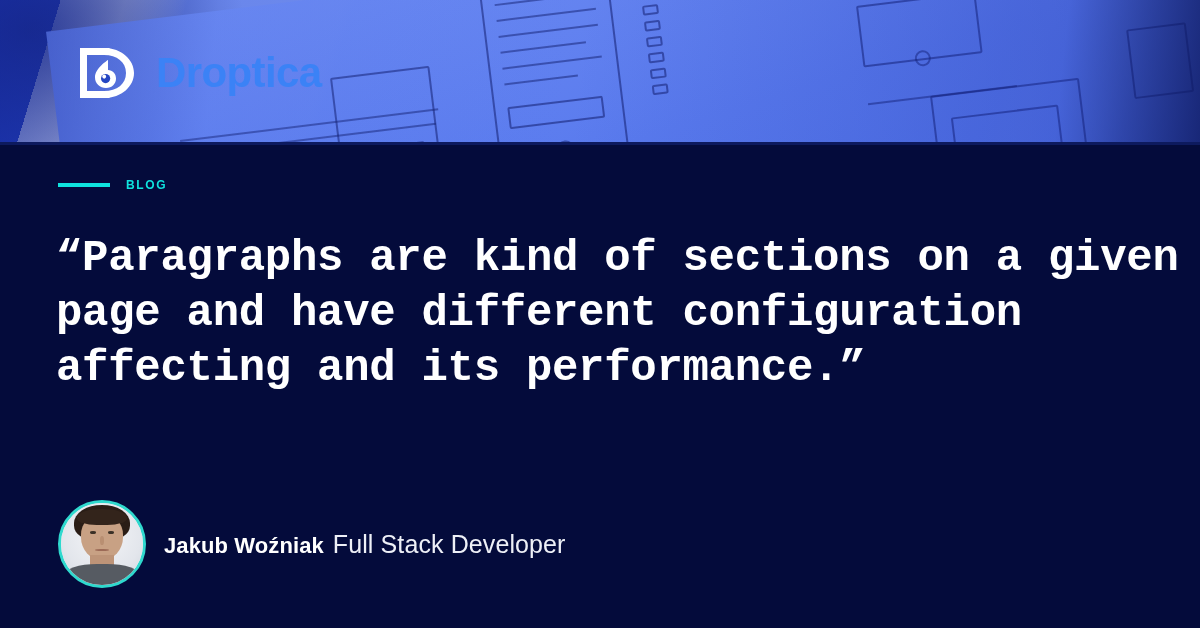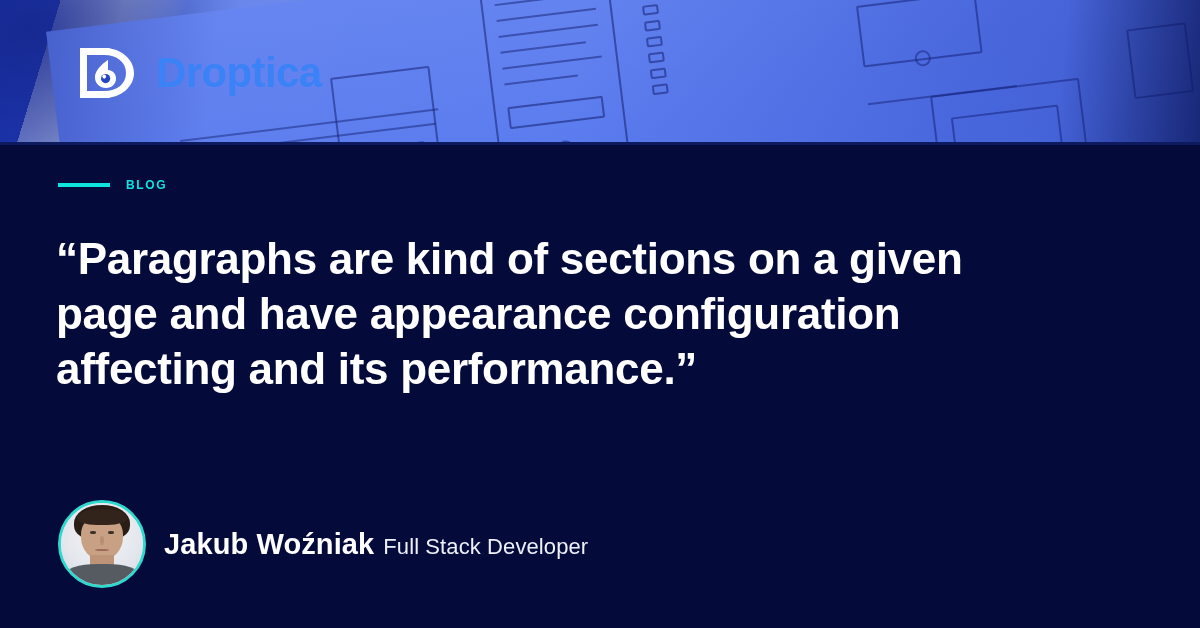--- a/index.html
+++ b/index.html
@@ -96,20 +96,21 @@
 
   
   .quote {
     position:absolute; left:56px; top:231px;
     width:1010px;
     color:#ffffff;
     font-size:44px;
     font-weight:700;
     line-height:55px;
     letter-spacing:-0.3px;
+    font-family:Liberation Mono, monospace;
   }
   .quote-line { display:block; white-space:nowrap; }
 
   
   .author {
     position:absolute; left:58px; top:500px;
     display:flex; align-items:center; gap:18px;
     z-index:5;
   }
   .avatar {
@@ -126,28 +127,28 @@
   .av-fringe { position:absolute; left:20%; top:7%; width:60%; height:20%; border-radius:50% 50% 40% 40%; background:#33241b; }
   .av-eyeL { position:absolute; left:35%; top:34%; width:8%; height:4%; border-radius:50%; background:#3a3026; }
   .av-eyeR { position:absolute; left:57%; top:34%; width:8%; height:4%; border-radius:50%; background:#3a3026; }
   .av-nose { position:absolute; left:47%; top:40%; width:6%; height:11%; border-radius:40%; background:#b98f72; }
   .av-mouth{ position:absolute; left:41%; top:56%; width:18%; height:3%; border-radius:40%; background:#9c6a56; }
   .av-neck { position:absolute; left:35%; top:64%; width:30%; height:16%; background:#bd9478; }
   .av-shirt{ position:absolute; left:4%; top:74%; width:92%; height:30%; border-radius:44% 44% 0 0; background:#565b62; }
 
   .author-name {
     color:#ffffff;
-    font-size:29px;
+    font-size:22px;
     font-weight:700;
     letter-spacing:0.1px;
     white-space:nowrap;
   }
   .author-role {
     color:#eef0f7;
-    font-size:22px;
+    font-size:25px;
     font-weight:400;
     letter-spacing:0.1px;
     white-space:nowrap;
     margin-left:9px;
   }
   .author-text { display:flex; align-items:baseline; }
 </style>
 </head>
 <body>
 
@@ -217,21 +218,21 @@
     <span class="logo-word">Droptica</span>
   </div>
 
   <div class="eyebrow">
     <span class="eyebrow-line"></span>
     <span class="eyebrow-label">BLOG</span>
   </div>
 
   <blockquote class="quote">
     <span class="quote-line">“Paragraphs are kind of sections on a given</span>
-    <span class="quote-line">page and have appearance configuration</span>
+    <span class="quote-line">page and have different configuration</span>
     <span class="quote-line">affecting and its performance.”</span>
   </blockquote>
 
   <div class="author">
     <div class="avatar">
       <div class="avatar-photo">
         <div class="av-bg"></div>
         <div class="av-hair"></div>
         <div class="av-face"></div>
         <div class="av-fringe"></div>

